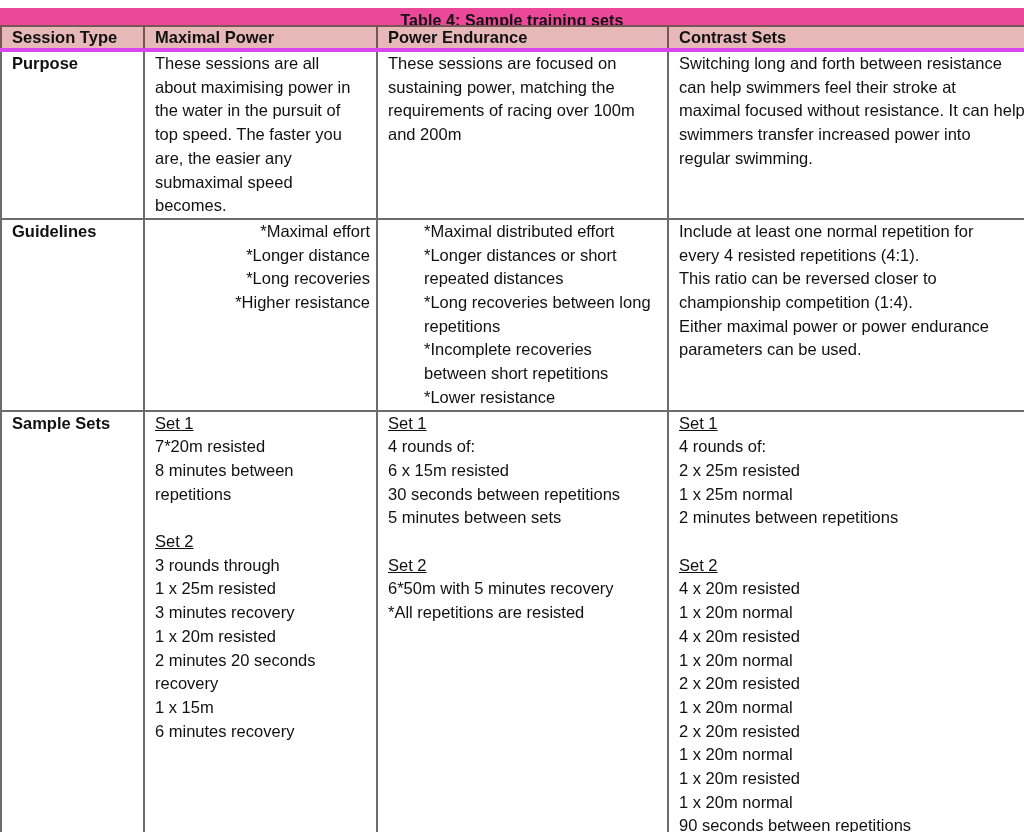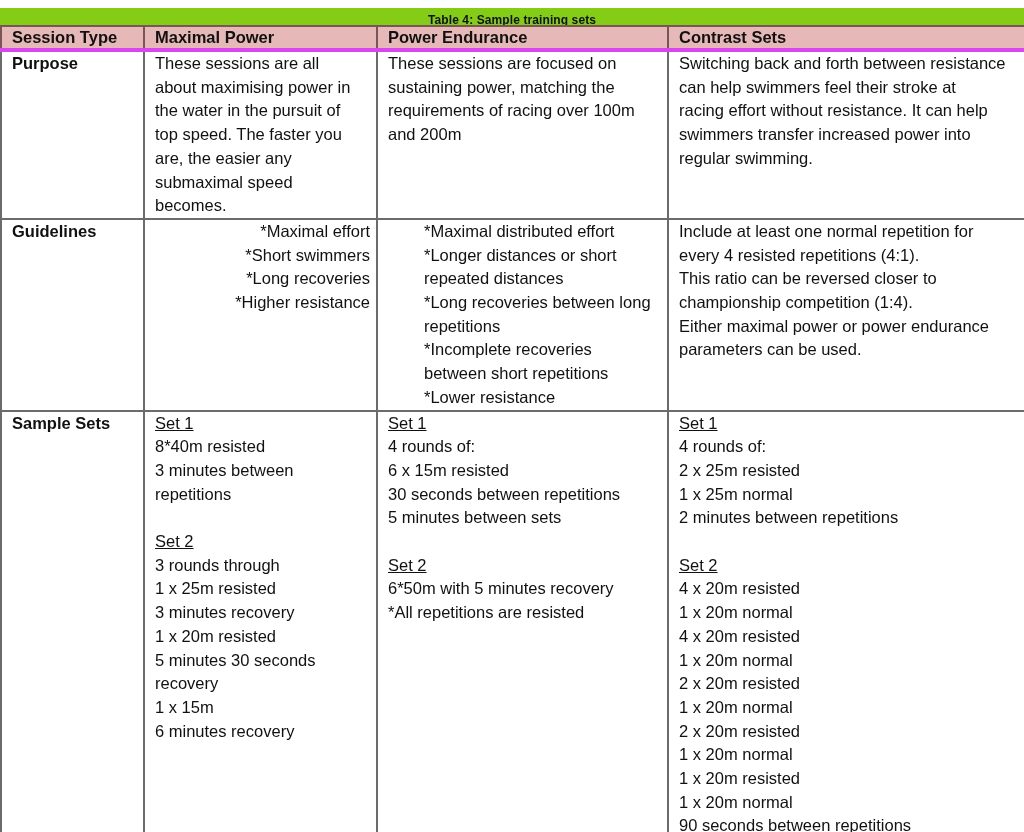--- a/index.html
+++ b/index.html
@@ -1,20 +1,20 @@
 <!DOCTYPE html>
 <html><head>
 <meta charset="utf-8">
 <style>
   html, body { margin: 0; padding: 0; background: #ffffff; }
   body { width: 1024px; height: 832px; overflow: hidden; font-family: "Liberation Sans", sans-serif; color: #111; }
   .title-bar {
     position: absolute; left: 0; top: 8px; width: 1024px; height: 25px;
-    background: #84cc16; text-align: center;
-    font-weight: bold; font-size: 12px; line-height: 25px; color: #111;
+    background: #ec4899; text-align: center;
+    font-weight: bold; font-size: 16px; line-height: 25px; color: #111;
     letter-spacing: 0.1px;
   }
   table.tbl {
     position: absolute; left: 0; top: 25px; width: 1024px;
     border-collapse: collapse; table-layout: fixed;
   }
   table.tbl td, table.tbl th {
     border: 2px solid #6b6b6b; vertical-align: top;
     padding: 0 6px 0 10px; font-size: 16.5px; line-height: 23.7px;
     text-align: left;
@@ -63,33 +63,33 @@
       <span class="line">submaximal speed</span>
       <span class="line">becomes.</span>
     </td>
     <td>
       <span class="line">These sessions are focused on</span>
       <span class="line">sustaining power, matching the</span>
       <span class="line">requirements of racing over 100m</span>
       <span class="line">and 200m</span>
     </td>
     <td>
-      <span class="line">Switching back and forth between resistance</span>
+      <span class="line">Switching long and forth between resistance</span>
       <span class="line">can help swimmers feel their stroke at</span>
-      <span class="line">racing effort without resistance. It can help</span>
+      <span class="line">maximal focused without resistance. It can help</span>
       <span class="line">swimmers transfer increased power into</span>
       <span class="line">regular swimming.</span>
     </td>
   </tr>
 
   <tr style="height:144px">
     <td class="rowlabel">Guidelines</td>
     <td>
       <span class="line indent">*Maximal effort</span>
-      <span class="line indent">*Short swimmers</span>
+      <span class="line indent">*Longer distance</span>
       <span class="line indent">*Long recoveries</span>
       <span class="line indent">*Higher resistance</span>
     </td>
     <td>
       <span class="line pe-indent">*Maximal distributed effort</span>
       <span class="line pe-indent">*Longer distances or short</span>
       <span class="line pe-indent">repeated distances</span>
       <span class="line pe-indent">*Long recoveries between long</span>
       <span class="line pe-indent">repetitions</span>
       <span class="line pe-indent">*Incomplete recoveries</span>
@@ -103,30 +103,30 @@
       <span class="line">championship competition (1:4).</span>
       <span class="line">Either maximal power or power endurance</span>
       <span class="line">parameters can be used.</span>
     </td>
   </tr>
 
   <tr style="height:425px">
     <td class="rowlabel">Sample Sets</td>
     <td>
       <span class="line"><span class="set-head">Set 1</span></span>
-      <span class="line">8*40m resisted</span>
-      <span class="line">3 minutes between</span>
+      <span class="line">7*20m resisted</span>
+      <span class="line">8 minutes between</span>
       <span class="line">repetitions</span>
       <span class="gap"></span>
       <span class="line"><span class="set-head">Set 2</span></span>
       <span class="line">3 rounds through</span>
       <span class="line">1 x 25m resisted</span>
       <span class="line">3 minutes recovery</span>
       <span class="line">1 x 20m resisted</span>
-      <span class="line">5 minutes 30 seconds</span>
+      <span class="line">2 minutes 20 seconds</span>
       <span class="line">recovery</span>
       <span class="line">1 x 15m</span>
       <span class="line">6 minutes recovery</span>
     </td>
     <td>
       <span class="line"><span class="set-head">Set 1</span></span>
       <span class="line">4 rounds of:</span>
       <span class="line">6 x 15m resisted</span>
       <span class="line">30 seconds between repetitions</span>
       <span class="line">5 minutes between sets</span>

